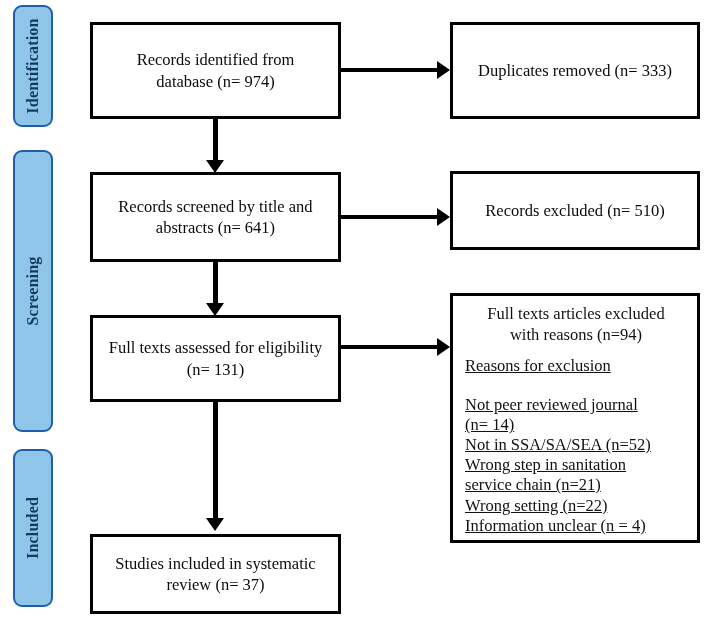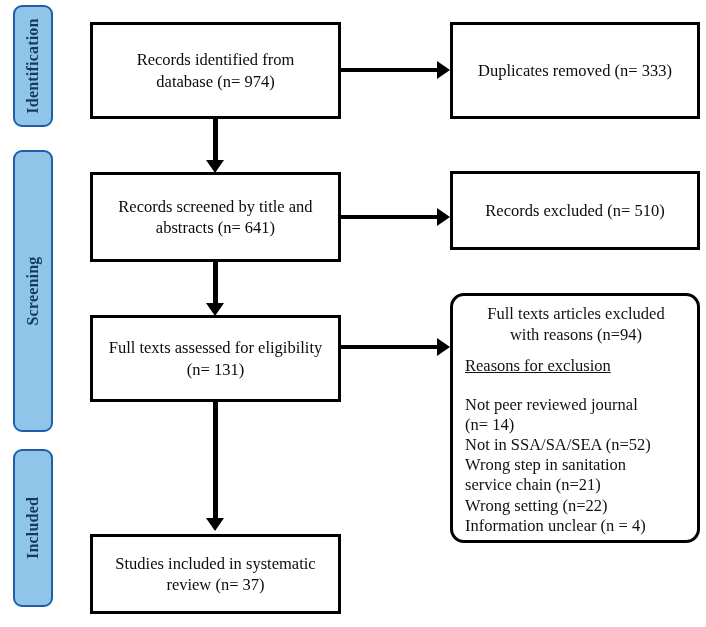--- a/index.html
+++ b/index.html
@@ -58,40 +58,40 @@
     font-size: 16.5px;
     line-height: 1.28;
     color: #0b0b0b;
     white-space: pre-line;
   }
 
   
   .flow-box.exclusion {
     display: block;
     padding: 8px 10px 8px 12px;
-    border-radius: 14px;
   }
   .exclusion .excl-head {
     text-align: center;
     font-size: 16.5px;
     line-height: 1.25;
     white-space: pre-line;
     margin-bottom: 11px;
   }
   .exclusion .excl-subhead {
     text-align: left;
     font-size: 16.5px;
     line-height: 1.25;
     text-decoration: underline;
     margin-bottom: 18px;
   }
   .exclusion .excl-list {
     text-align: left;
     font-size: 16.5px;
     line-height: 1.22;
+    text-decoration: underline;
   }
   .exclusion .excl-list .excl-item {
     white-space: pre-line;
   }
 
   
   .conn-v {
     position: absolute;
     width: 4px;
     background: #000000;

